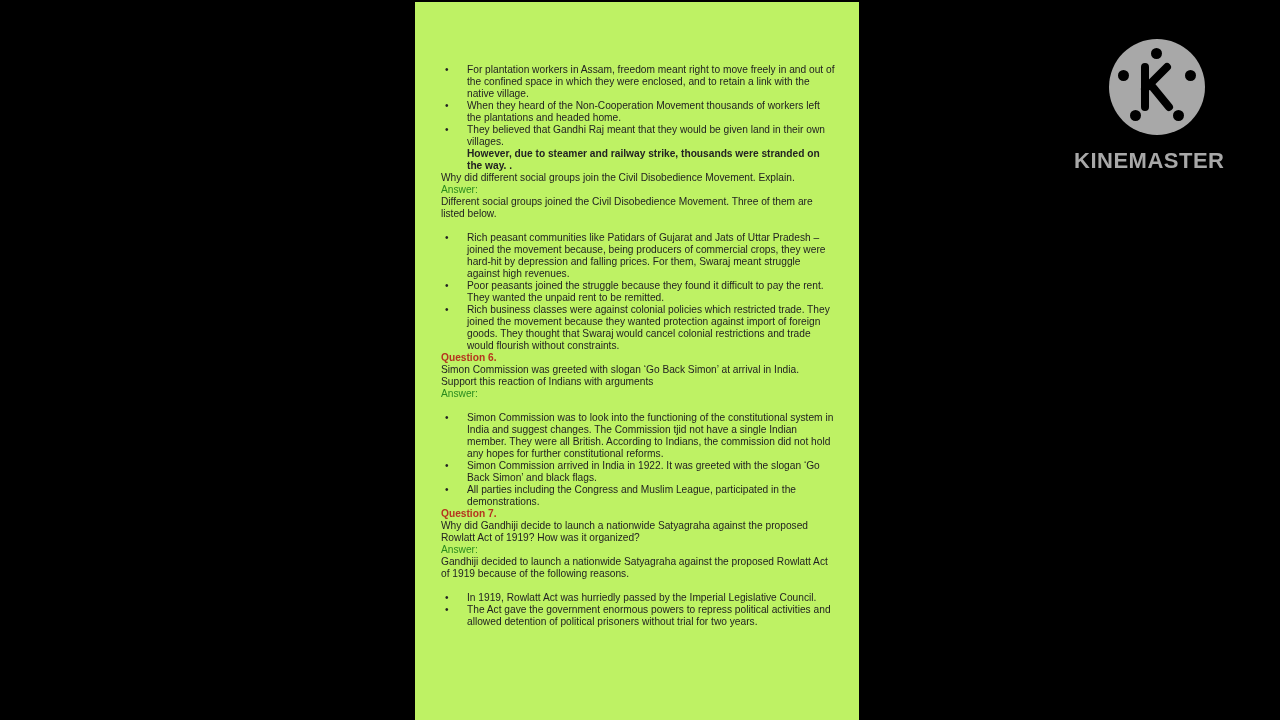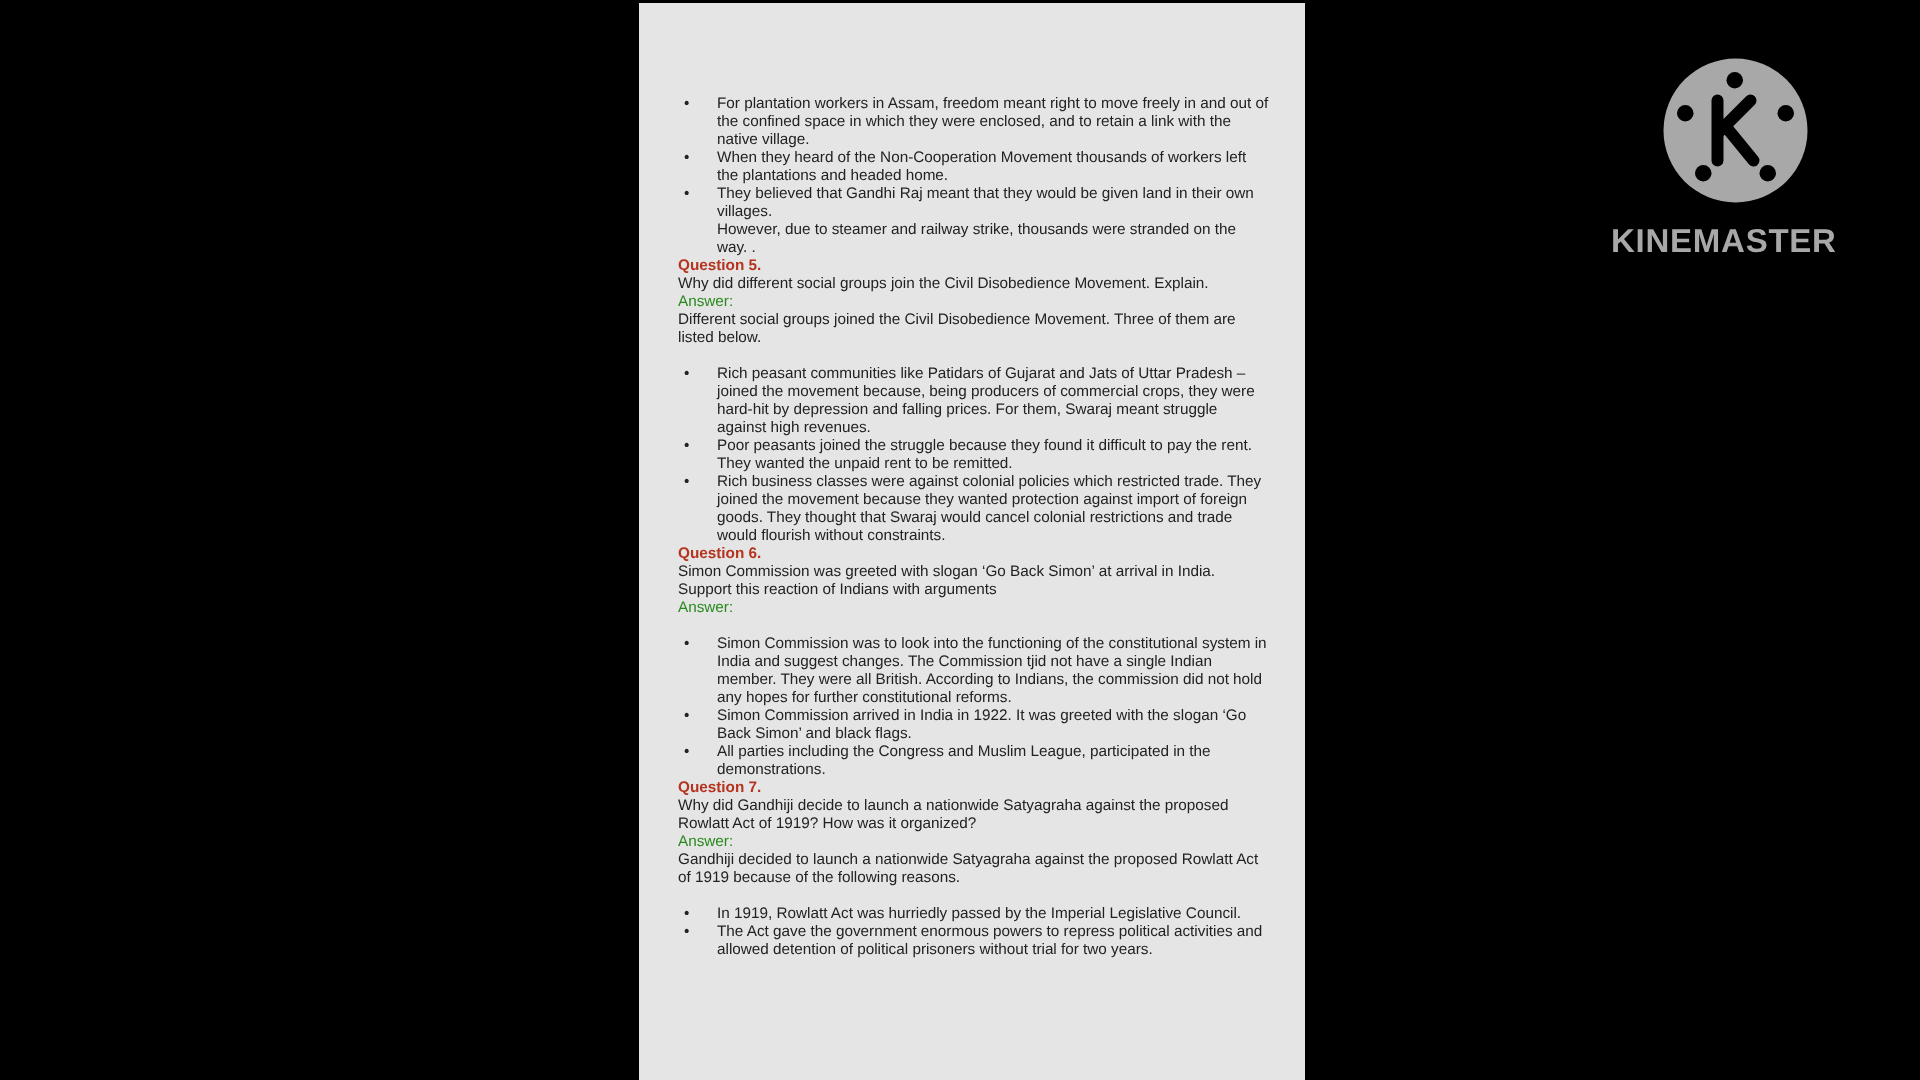--- a/index.html
+++ b/index.html
@@ -1,43 +1,42 @@
 <!DOCTYPE html>
 <html><head>
 <meta charset="utf-8">
 <style>
   html, body { margin:0; padding:0; }
   body { width:1280px; height:720px; background:#000; position:relative; overflow:hidden; font-family:"Liberation Sans", sans-serif; }
-  .page { position:absolute; left:426px; top:2px; width:444px; height:718px; background:#e5e5e5; }
+  .page { position:absolute; left:415px; top:2px; width:444px; height:718px; background:#bef264; }
   .content { position:absolute; left:26px; top:62px; width:395px; font-size:10.2px; line-height:12px; color:#222; }
   .q { color:#b5341f; font-weight:bold; }
   .a { color:#2a8a1e; font-weight:normal; }
   ul { margin:0; padding:0 0 0 26px; list-style:none; }
   li { position:relative; }
   li::before { content:"•"; position:absolute; left:-22px; top:0; }
   .gap { height:12px; }
-  .cont { padding-left:26px; }
+  .cont { padding-left:26px;font-weight:bold; }
   .logo { position:absolute; left:1109px; top:39px; width:96px; height:96px; border-radius:50%; background:#a8a8a8; }
   .dot { position:absolute; width:11px; height:11px; border-radius:50%; background:#000; }
   .klet { position:absolute; left:0; top:0; width:96px; height:96px; }
   .brand { position:absolute; left:1074px; top:148px; width:168px; font-size:22px; font-weight:bold; color:#a8a8a8; letter-spacing:0.5px; }
 </style>
 </head>
 <body>
 
 <div class="page">
   <div class="content">
     <ul>
       <li>For plantation workers in Assam, freedom meant right to move freely in and out of the confined space in which they were enclosed, and to retain a link with the native village.</li>
       <li>When they heard of the Non-Cooperation Movement thousands of workers left the plantations and headed home.</li>
       <li>They believed that Gandhi Raj meant that they would be given land in their own villages.</li>
     </ul>
     <div class="cont">However, due to steamer and railway strike, thousands were stranded on the way. .</div>
 
-    <div class="q">Question 5.</div>
     <div>Why did different social groups join the Civil Disobedience Movement. Explain.</div>
     <div class="a">Answer:</div>
     <div>Different social groups joined the Civil Disobedience Movement. Three of them are listed below.</div>
     <div class="gap"></div>
     <ul>
       <li>Rich peasant communities like Patidars of Gujarat and Jats of Uttar Pradesh – joined the movement because, being producers of commercial crops, they were hard-hit by depression and falling prices. For them, Swaraj meant struggle against high revenues.</li>
       <li>Poor peasants joined the struggle because they found it difficult to pay the rent. They wanted the unpaid rent to be remitted.</li>
       <li>Rich business classes were against colonial policies which restricted trade. They joined the movement because they wanted protection against import of foreign goods. They thought that Swaraj would cancel colonial restrictions and trade would flourish without constraints.</li>
     </ul>
 

